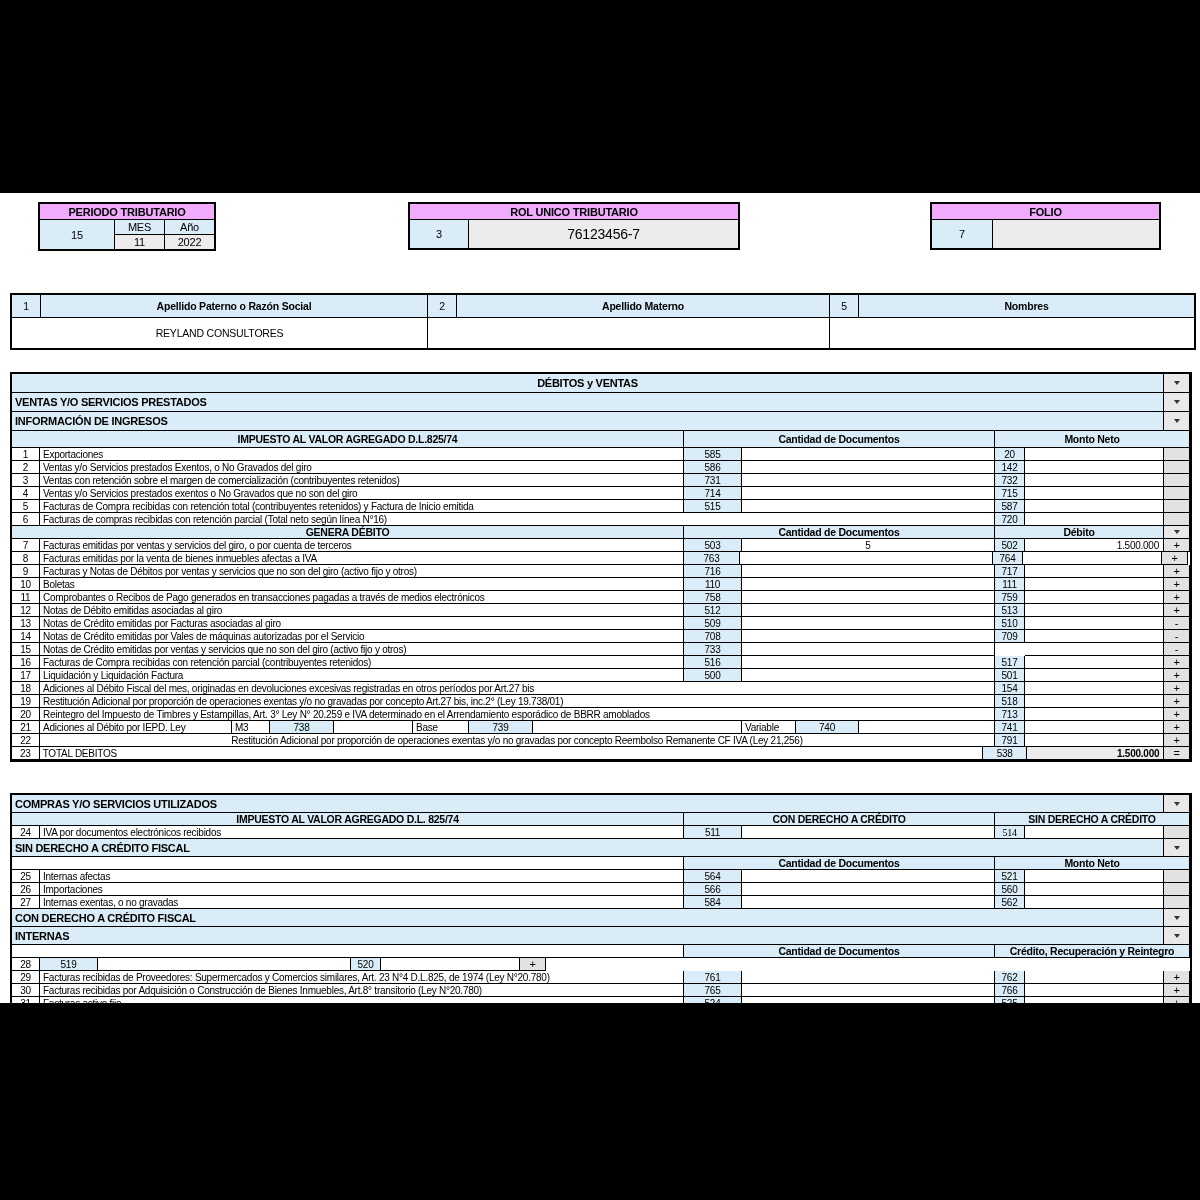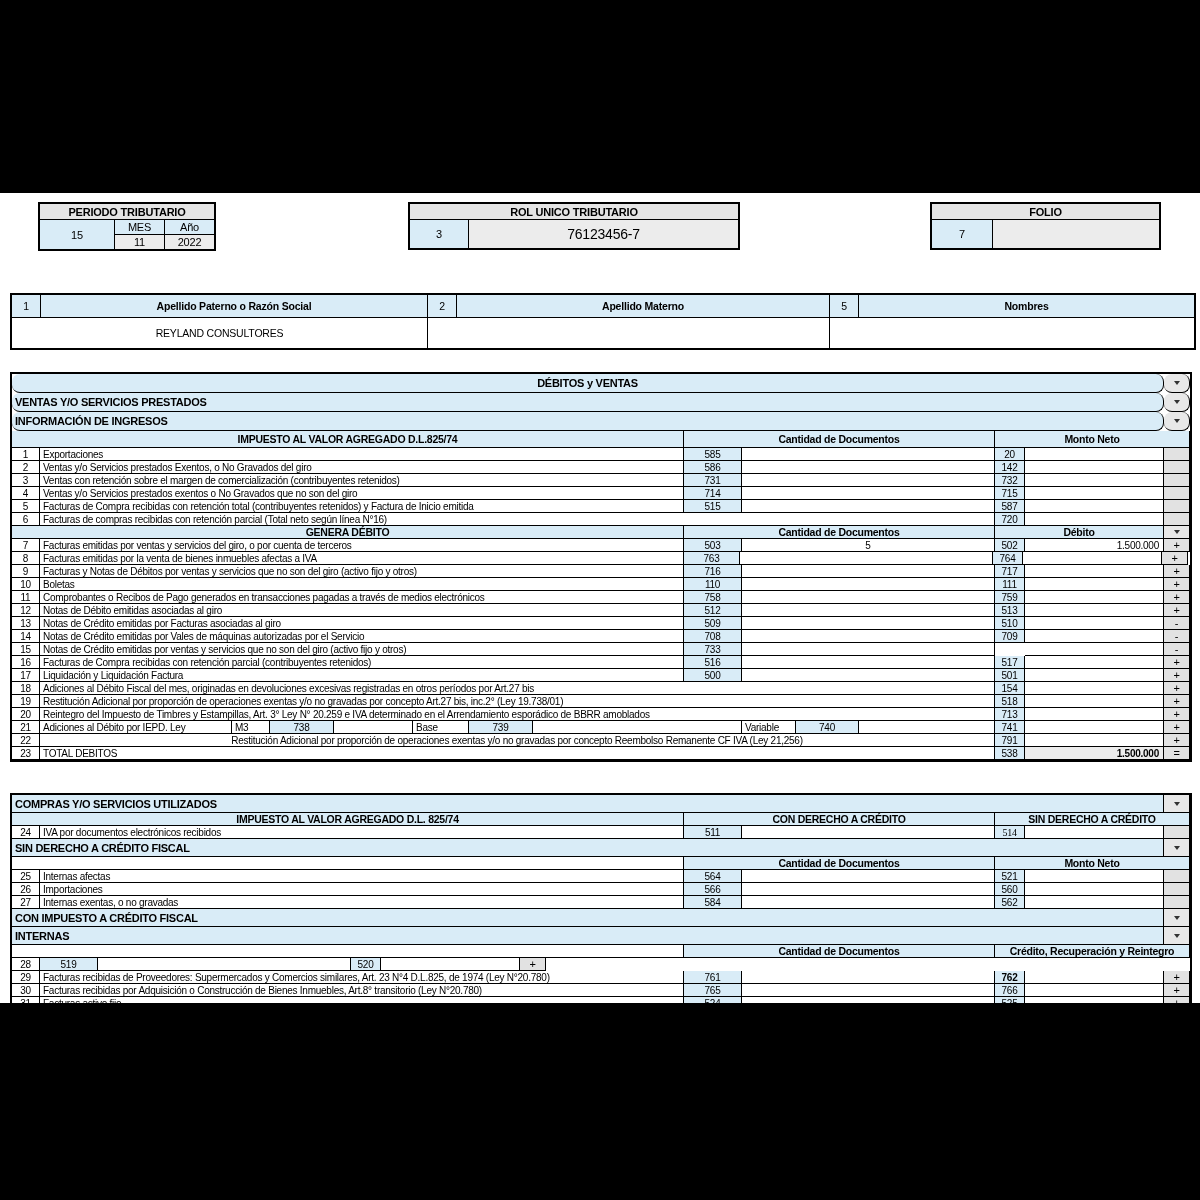--- a/index.html
+++ b/index.html
@@ -2,37 +2,37 @@
 <html><head>
 <meta charset="utf-8">
 <style>
   html,body{margin:0;padding:0;width:1200px;height:1200px;background:#000;overflow:hidden;
             font-family:"Liberation Sans",sans-serif;color:#000;}
   .sheet{position:absolute;top:193px;left:0;width:1200px;height:810px;background:#fff;overflow:hidden;}
 
   
   .box{position:absolute;border:2px solid #000;background:#000;display:grid;gap:1px;}
   .bcell{display:flex;align-items:center;justify-content:center;font-size:11px;letter-spacing:-0.2px;background:#fff;}
-  .btitle{background:#e5e5e5;font-weight:bold;}
+  .btitle{background:#f0abfc;font-weight:bold;}
   .bblue{background:#d9ecf7;}
   .bgray{background:#ececec;}
   .rutval{font-size:14px;}
 
   
   .taxgrid{position:absolute;left:10px;top:100px;border:2px solid #000;background:#000;display:grid;gap:1px;
            grid-template-columns:28px 386px 28px 372px 28px 335px;grid-template-rows:22px 30px;}
   .tcell{display:flex;align-items:center;justify-content:center;font-size:10.5px;letter-spacing:-0.2px;background:#fff;overflow:hidden;white-space:nowrap;}
   .thead{background:#d9ecf7;}
   .tbold{font-weight:bold;}
 
   
   .ftable{position:absolute;left:10px;width:1178px;border:2px solid #000;background:#fff;}
   .frow{display:flex;}
   .h13{height:13px;}.h17{height:17px;}.h18{height:18px;}.h19{height:19px;}
-  .h13 .c{height:13px;}.h17 .c{height:17px;}.h18 .c{height:18px;}.h19 .c{height:19px;border-radius:8px;}
+  .h13 .c{height:13px;}.h17 .c{height:17px;}.h18 .c{height:18px;}.h19 .c{height:19px;}
   .c{box-sizing:border-box;border-right:1px solid #000;border-bottom:1px solid #000;
      display:flex;align-items:center;overflow:hidden;white-space:nowrap;font-size:10px;letter-spacing:-0.25px;background:#fff;}
   .num{justify-content:center;}
   .lbl{padding-left:3px;}
   .code{justify-content:center;background:#d9ecf7;}
   .val{background:#fff;}
   .ctr{justify-content:center;padding-left:0;}
   .rgt{justify-content:flex-end;padding-right:4px;}
   .op{justify-content:center;background:#e2e2e2;font-size:11px;}
   .ttl{background:#d9ecf7;font-weight:bold;font-size:11px;justify-content:center;}
@@ -306,21 +306,21 @@
         <div class="frow h13">
           <div class="c num" style="width: 28px;">22</div>
           <div class="c lbl ctr" style="width: 955px;">Restitución Adicional por proporción de operaciones exentas y/o no gravadas por concepto Reembolso Remanente CF IVA (Ley 21,256)</div>
           <div class="c code" style="width: 30px;">791</div>
           <div class="c val rgt" style="width: 139px;"></div>
           <div class="c op" style="width: 26px;">+</div>
         </div>
         <div class="frow h13">
           <div class="c num" style="width: 28px;">23</div>
           <div class="c lbl" style="width: 955px;">TOTAL DEBITOS</div>
-          <div class="c code" style="width: 30px;">538</div>
+          <div class="c code" style="width: 44px;">538</div>
           <div class="c val rgt totval" style="width: 139px;">1.500.000</div>
           <div class="c op" style="width: 26px;">=</div>
         </div>
       </div>
   </div>
 
   <div class="ftable" style="top:600px;">
     <div class="frow h18">
       <div class="c sec" style="width:1152px">COMPRAS Y/O SERVICIOS UTILIZADOS</div>
       <div class="c chev" style="width:26px">
@@ -377,21 +377,21 @@
           <div class="c num" style="width: 28px;">27</div>
           <div class="c lbl" style="width: 644px;">Internas exentas, o no gravadas</div>
           <div class="c code" style="width: 58px;">584</div>
           <div class="c val ctr" style="width: 253px;"></div>
           <div class="c code" style="width: 30px;">562</div>
           <div class="c val rgt" style="width: 139px;"></div>
           <div class="c op" style="width: 26px;"></div>
         </div>
       </div>
     <div class="frow h18">
-      <div class="c sec" style="width:1152px">CON IMPUESTO A CRÉDITO FISCAL</div>
+      <div class="c sec" style="width:1152px">CON DERECHO A CRÉDITO FISCAL</div>
       <div class="c chev" style="width:26px">
           <span class="tri"></span>
         </div>
     </div>
     <div class="frow h18">
       <div class="c sec" style="width:1152px">INTERNAS</div>
       <div class="c chev" style="width:26px">
           <span class="tri"></span>
         </div>
     </div>
@@ -407,21 +407,21 @@
           <div class="c val ctr" style="width: 253px;"></div>
           <div class="c code" style="width: 30px;">520</div>
           <div class="c val rgt" style="width: 139px;"></div>
           <div class="c op" style="width: 26px;">+</div>
         </div>
         <div class="frow h13">
           <div class="c num" style="width: 28px;">29</div>
           <div class="c lbl" style="width: 644px;">Facturas recibidas de Proveedores: Supermercados y Comercios similares, Art. 23 N°4 D.L.825, de 1974 (Ley N°20.780)</div>
           <div class="c code" style="width: 58px;">761</div>
           <div class="c val ctr" style="width: 253px;"></div>
-          <div class="c code" style="width: 30px; font-weight: bold;">762</div>
+          <div class="c code" style="width: 30px;">762</div>
           <div class="c val rgt" style="width: 139px;"></div>
           <div class="c op" style="width: 26px;">+</div>
         </div>
         <div class="frow h13">
           <div class="c num" style="width: 28px;">30</div>
           <div class="c lbl" style="width: 644px;">Facturas recibidas por Adquisición o Construcción de Bienes Inmuebles, Art.8° transitorio (Ley N°20.780)</div>
           <div class="c code" style="width: 58px;">765</div>
           <div class="c val ctr" style="width: 253px;"></div>
           <div class="c code" style="width: 30px;">766</div>
           <div class="c val rgt" style="width: 139px;"></div>

